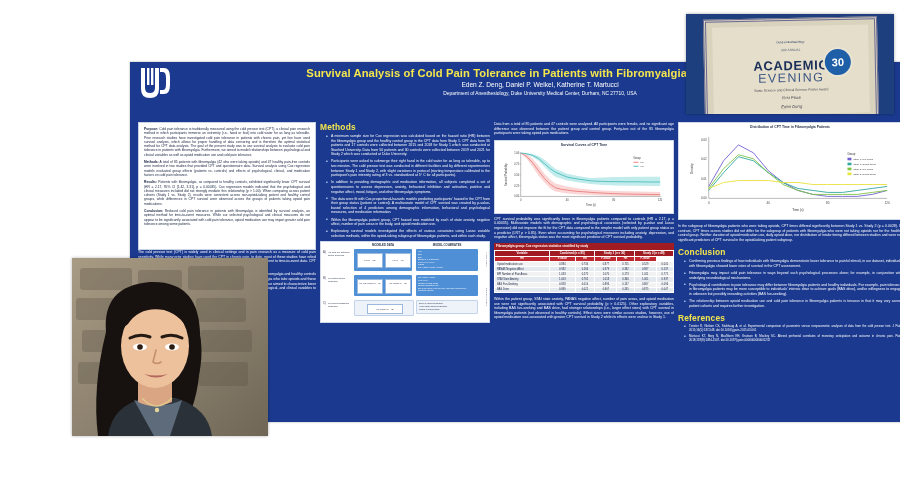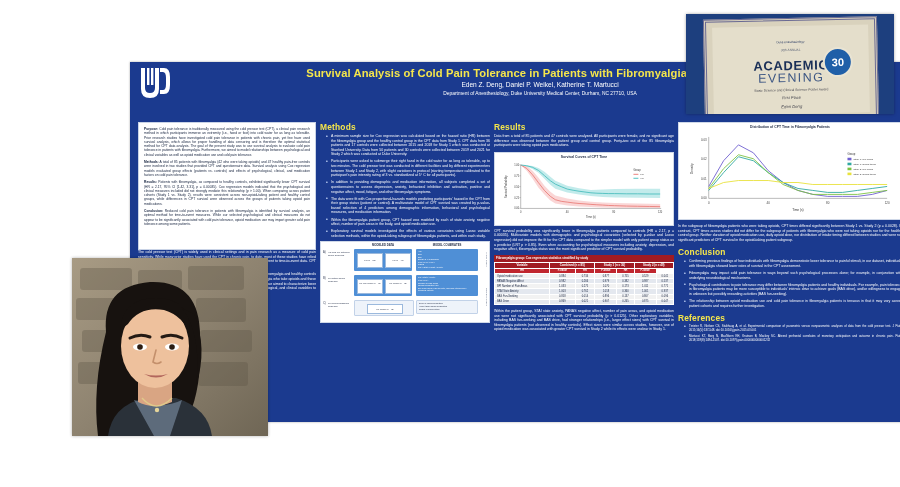--- a/index.html
+++ b/index.html
@@ -176,21 +176,20 @@
             <div>Years taking opioid medication</div>
             <div>Timing of opioid intake</div>
           </div>
 
           <div style="position:absolute;right:1px;top:10px;font-size:2.1px;color:#3b4a68;writing-mode:vertical-rl;">Primary models</div>
           <div style="position:absolute;right:1px;top:46px;font-size:2.1px;color:#3b4a68;writing-mode:vertical-rl;">Exploratory models</div>
         </div>
       </div>
 
       <div class="col col3">
-        <div class="sec-h" style="margin-top:0;">Results</div>
         <p class="body-txt" style="margin:0 0 4px 0;">Data from a total of 85 patients and 47 controls were analyzed. All participants were female, and no significant age difference was observed between the patient group and control group. Forty-two out of the 85 fibromyalgia participants were taking opioid pain medications.</p>
 
         <div class="fig" style="height:72px;">
           <div class="fig-title">Survival Curves of CPT Time</div>
           <svg class="svgwrap" viewBox="0 0 180 62" preserveAspectRatio="none">
 
             <line x1="26" y1="6" x2="26" y2="50" stroke="#555" stroke-width="0.4"></line>
             <line x1="26" y1="50" x2="168" y2="50" stroke="#555" stroke-width="0.4"></line>
 
             <g font-size="2.6" fill="#444" font-family="Liberation Sans, sans-serif" text-anchor="end">

